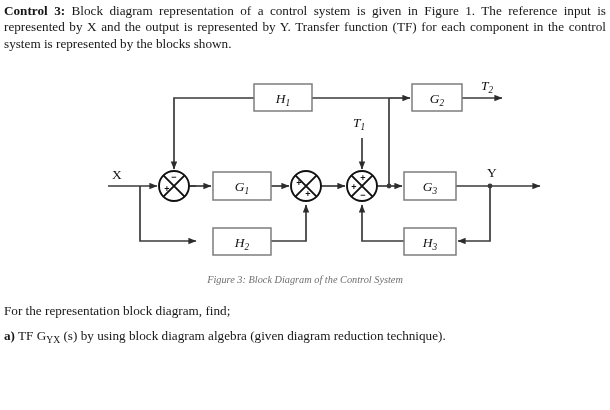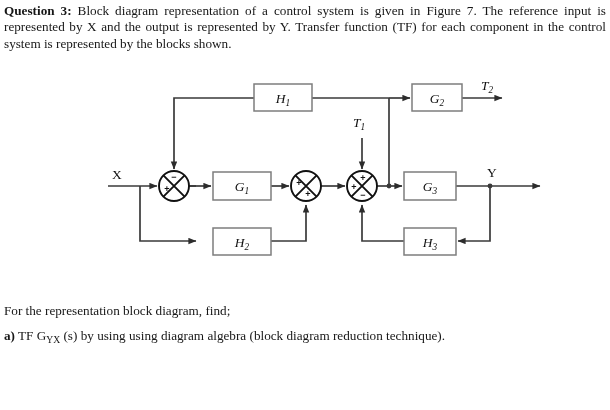--- a/index.html
+++ b/index.html
@@ -67,21 +67,21 @@
     font-size:10.3px;
     color:#6f6f6f;
   }
 </style>
 </head>
 <body>
 
 <div class="page">
 
   <div class="prose" id="intro">
-    <span class="bold">Question 3:</span><span> Block diagram representation of a control system is given in Figure 7. The reference input is represented by X and the output is represented by Y. Transfer function (TF) for each component in the control system is represented by the blocks shown.</span>
+    <span class="bold">Control 3:</span><span> Block diagram representation of a control system is given in Figure 1. The reference input is represented by X and the output is represented by Y. Transfer function (TF) for each component in the control system is represented by the blocks shown.</span>
   </div>
 
   <div id="diagram">
     <svg width="610" height="196" viewBox="0 0 610 196" xmlns="http://www.w3.org/2000/svg">
       <defs>
         <marker id="ah" markerWidth="9" markerHeight="9" refX="7.6" refY="3.2" orient="auto" markerUnits="userSpaceOnUse">
           <path d="M0,0 L8,3.2 L0,6.4 z" fill="#2c2c2c"></path>
         </marker>
       </defs>
 
@@ -191,19 +191,20 @@
       <text class="sig-label" x="487" y="101">Y</text>
       <text class="sig-label sig-italic" x="353" y="51">
         <tspan>T</tspan><tspan class="blk-sub" dy="3">1</tspan>
       </text>
       <text class="sig-label sig-italic" x="481" y="14">
         <tspan>T</tspan><tspan class="blk-sub" dy="3">2</tspan>
       </text>
     </svg>
   </div>
 
+  <div id="caption">Figure 3:  Block Diagram of the Control System</div>
 
   <div class="prose" id="tail">
     <p>For the representation block diagram, find;</p>
-    <p><span class="bold">a)</span><span> TF G</span><span class="sub">YX</span><span> (s)  by using using diagram algebra (block diagram reduction technique).</span></p>
+    <p><span class="bold">a)</span><span> TF G</span><span class="sub">YX</span><span> (s)  by using block diagram algebra (given diagram reduction technique).</span></p>
   </div>
 
 </div>
 
 </body></html>

